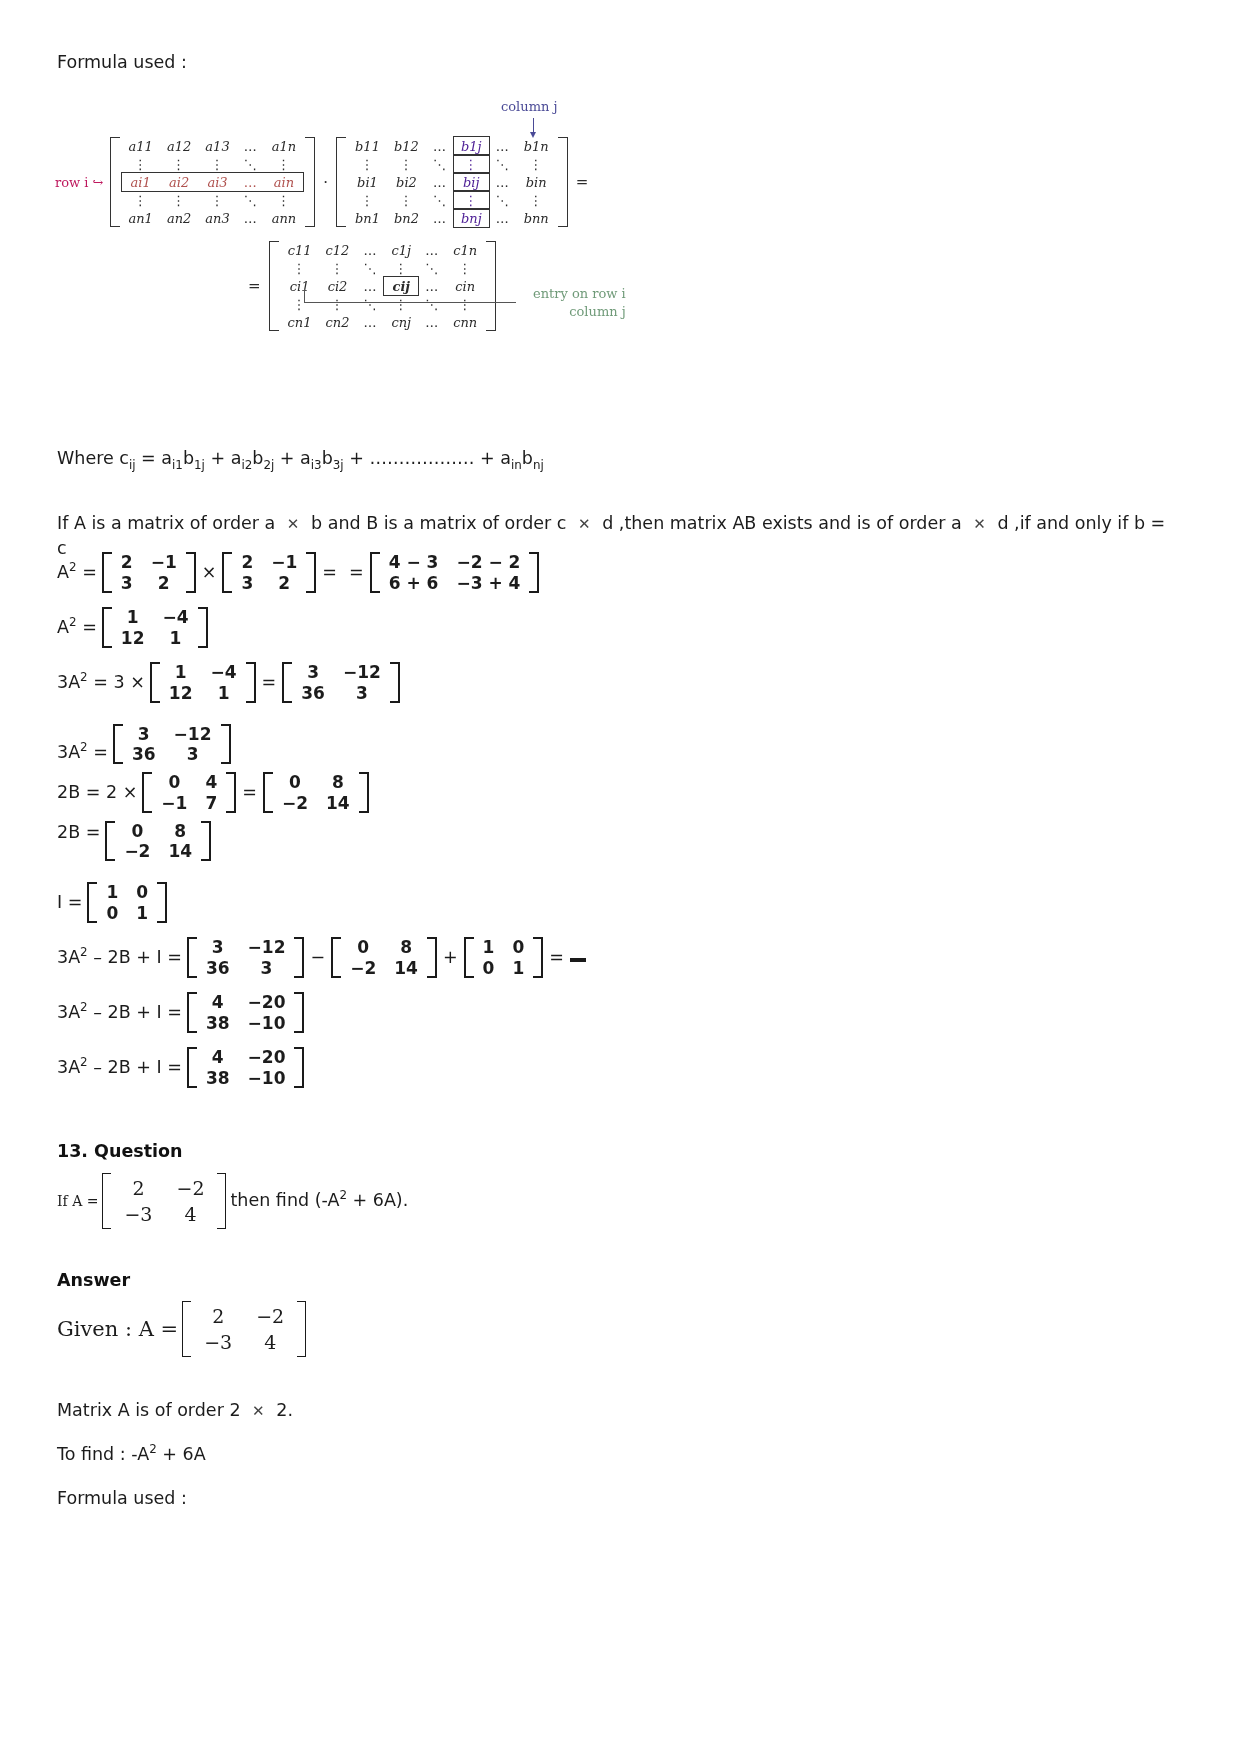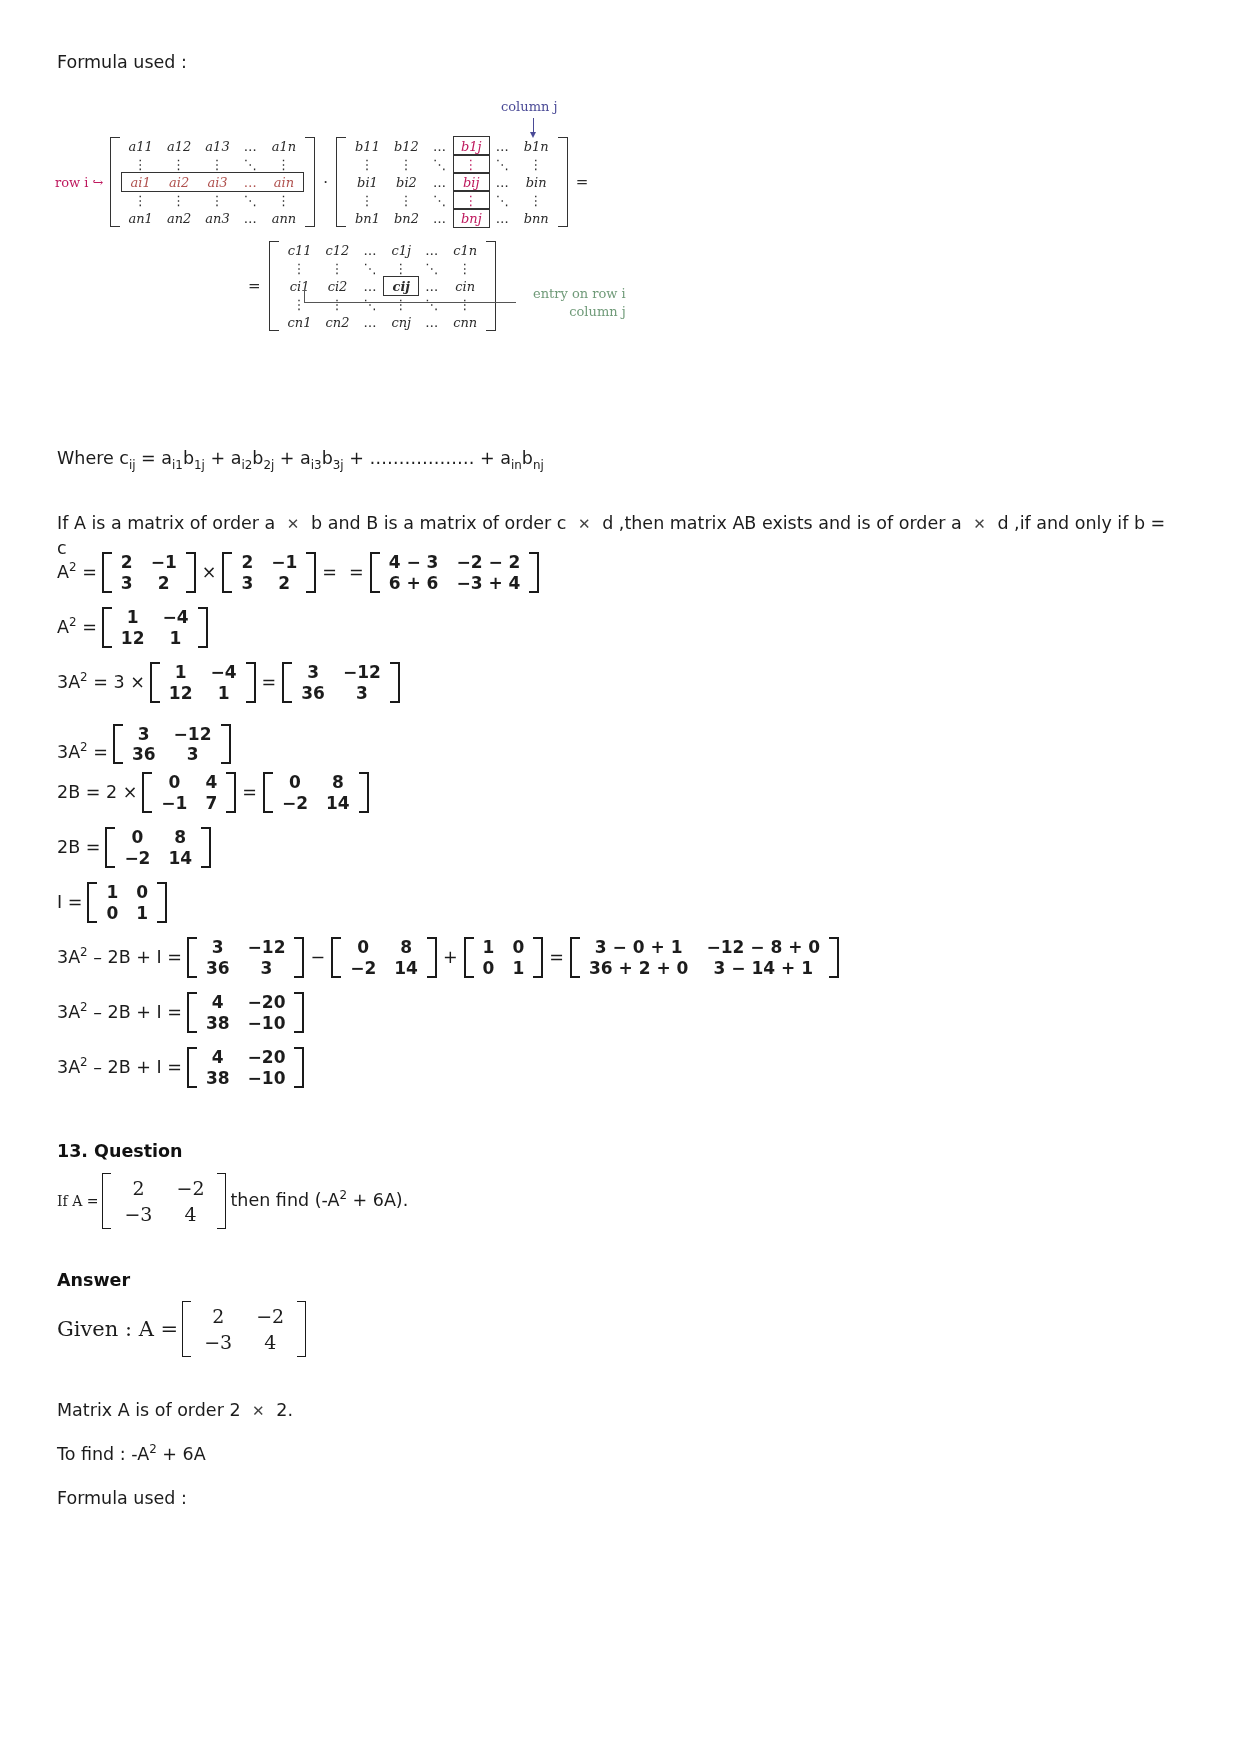--- a/index.html
+++ b/index.html
@@ -76,21 +76,21 @@
     font-style:italic;
     font-size:13px;
     text-align:center;
     padding:1.5px 7px;
     white-space:nowrap;
     color:#2b2b2b;
   }
   .bigmat td.dots { font-style:normal; letter-spacing:1px; }
 
   td.redrow { color:#b0524f; }
-  td.bluecol { color:#be185d; }
+  td.bluecol { color:#4c1d95; }
 
   .rowlabel {
     color:#be185d; font-family:"DejaVu Serif", serif; font-size:13px;
     white-space:nowrap; padding-right:6px; font-style:normal;
   }
   .collabel {
     color:#4a4a96; font-family:"DejaVu Serif", serif; font-size:13px;
     position:absolute; white-space:nowrap;
   }
   .entrylabel {
@@ -446,21 +446,21 @@
               <span class="mcl">8</span>
             </span>
             <span class="mrw">
               <span class="mcl">−2</span>
               <span class="mcl">14</span>
             </span>
           </span>
           <span class="bk r"></span>
         </span>
       </div>
-      <div class="body-text" style="display: flex; align-items: center; height: 55px;">
+      <div class="body-text" style="display: flex; align-items: flex-start; height: 55px;">
         <span style="white-space: nowrap; padding-right: 5px;"><span>2B</span><span> =</span></span>
         <span class="matrix">
           <span class="bk l"></span>
           <span class="grid">
             <span class="mrw">
               <span class="mcl">0</span>
               <span class="mcl">8</span>
             </span>
             <span class="mrw">
               <span class="mcl">−2</span>
@@ -529,30 +529,20 @@
             <span class="mrw">
               <span class="mcl">0</span>
               <span class="mcl">1</span>
             </span>
           </span>
           <span class="bk r"></span>
         </span>
         <span class="opsym">=</span>
         <span class="matrix">
           <span class="bk l"></span>
-          <span class="grid">
-            <span class="mrw">
-              <span class="mcl">3 − 0 + 1</span>
-              <span class="mcl">−12 − 8 + 0</span>
-            </span>
-            <span class="mrw">
-              <span class="mcl">36 + 2 + 0</span>
-              <span class="mcl">3 − 14 + 1</span>
-            </span>
-          </span>
           <span class="bk r"></span>
         </span>
       </div>
       <div class="body-text" style="display: flex; align-items: center; height: 55px;">
         <span style="white-space: nowrap; padding-right: 5px;"><span>3A</span><sup class="p">2</sup><span> – 2B + I =</span></span>
         <span class="matrix">
           <span class="bk l"></span>
           <span class="grid">
             <span class="mrw">
               <span class="mcl">4</span>

